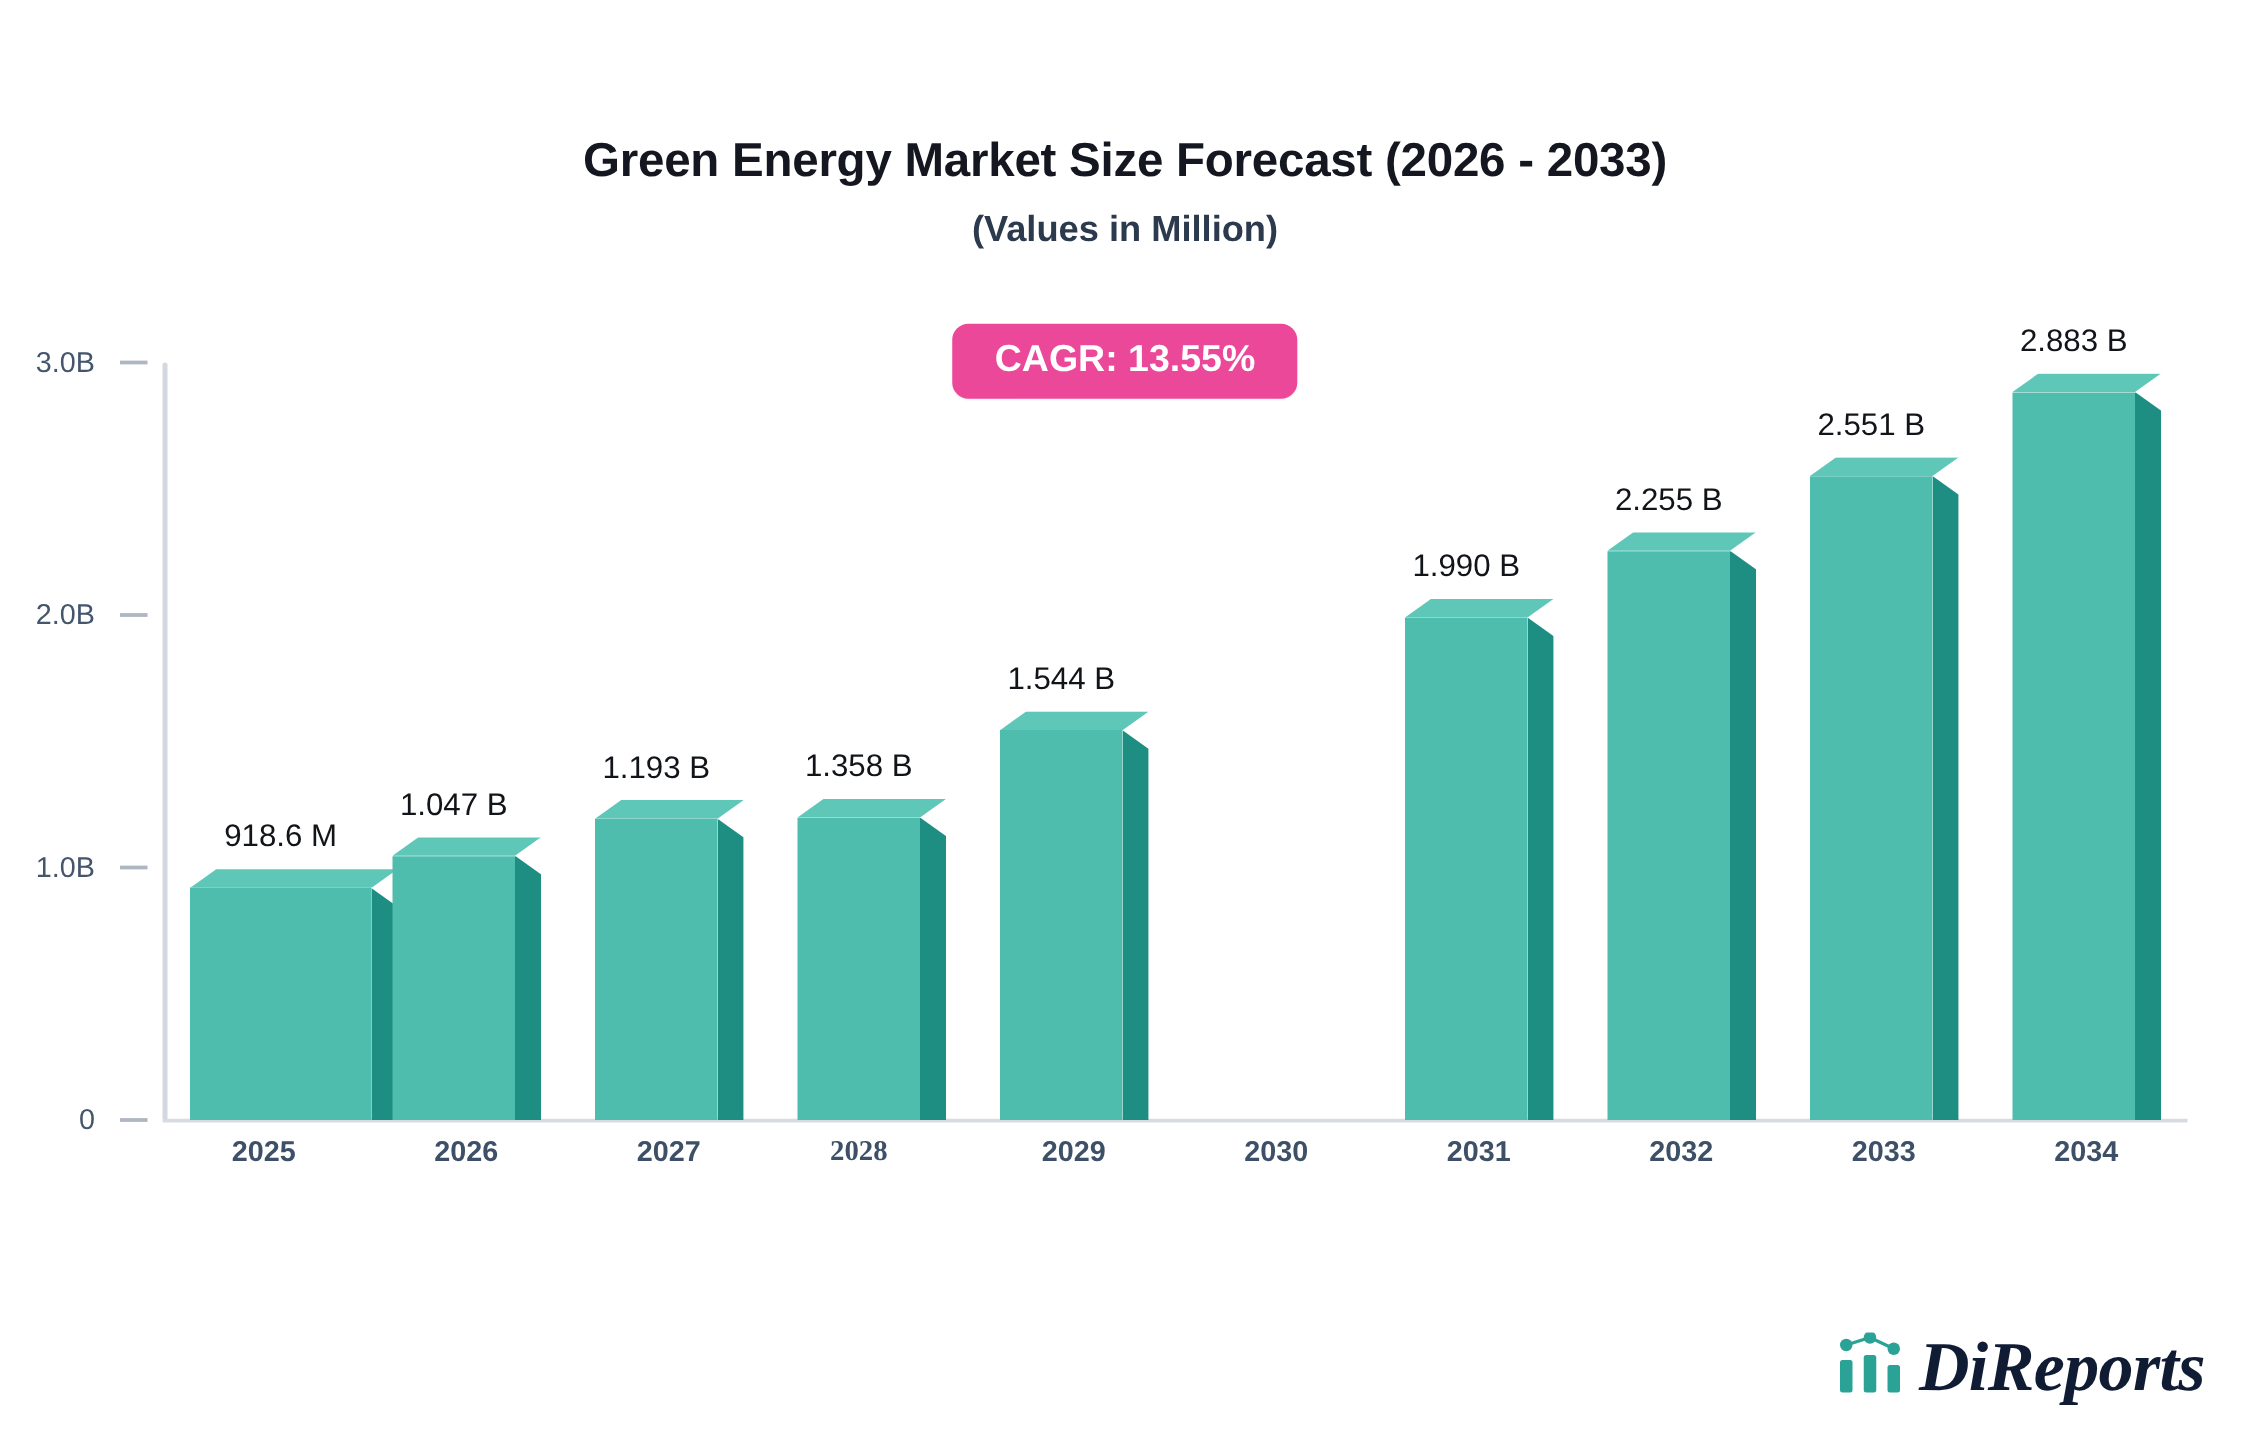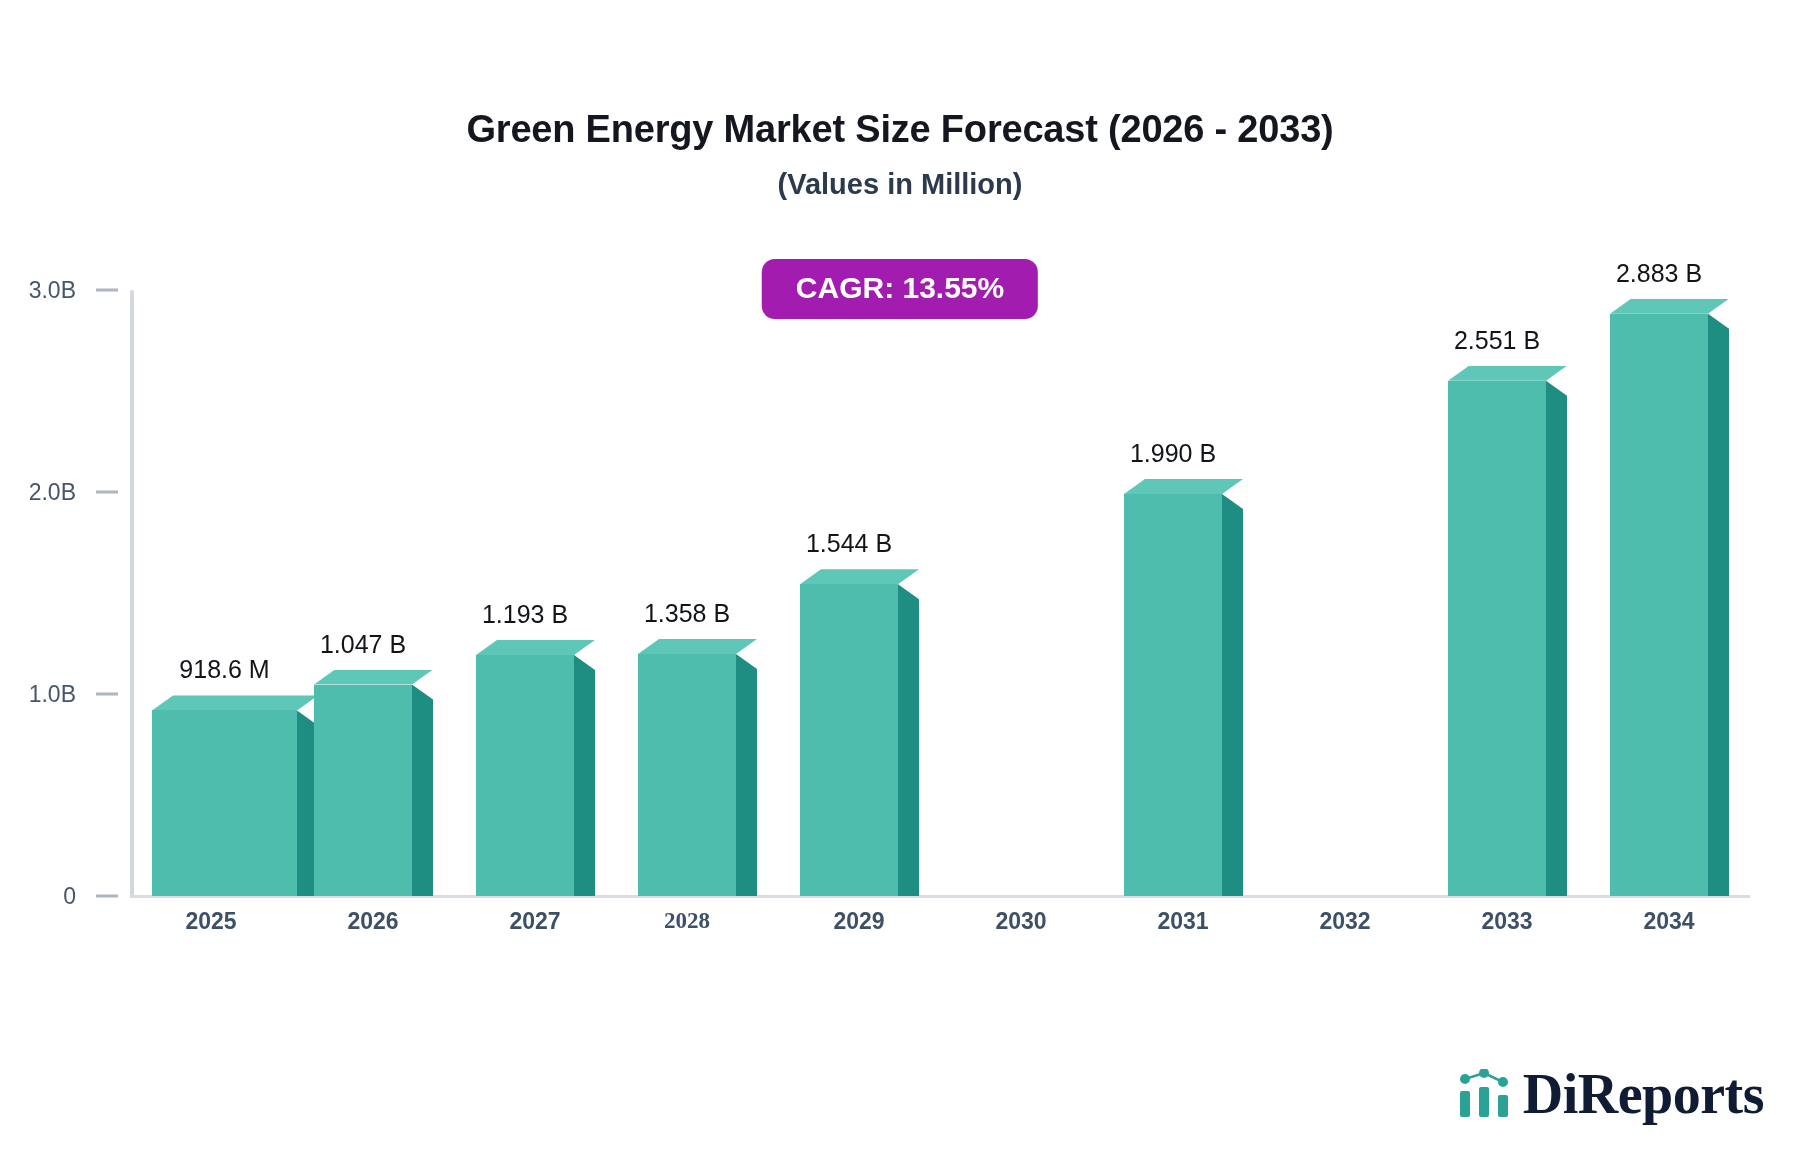--- a/index.html
+++ b/index.html
@@ -42,21 +42,21 @@
     font-weight: 600;
     color: #2b3a4d;
   }
 
   
   .cagr-badge {
     position: absolute;
     left: 50%;
     transform: translateX(-50%);
     top: 259px;
-    background: #a21caf;
+    background: #ec4899;
     color: #ffffff;
     border-radius: 13px;
     padding: 14px 34px 16px 34px;
     font-size: 30px;
     font-weight: 600;
     line-height: 1;
     white-space: nowrap;
     box-shadow: 0 1px 2px rgba(0,0,0,0.06);
   }
 
@@ -170,22 +170,23 @@
     color: #3d5068;
     white-space: nowrap;
   }
 
   
   .logo {
     position: absolute;
     right: 36px;
     bottom: 34px;
     display: flex;
-    align-items: center;
+    align-items: flex-start;
     gap: 10px;
+    font-style: italic;
   }
   .logo-mark { display: block; }
   .logo-text {
     font-family: "Liberation Serif", serif;
     font-size: 56px;
     font-weight: 700;
     color: #101c34;
     line-height: 1;
     letter-spacing: -0.5px;
   }
@@ -255,20 +256,28 @@
           <div class="bar-label">1.544 B</div>
         </div>
         <div class="bar-group" style="left: 994px; width: 98px; height: 401.98px;">
           <div class="bar-3d">
             <div class="bar-side"></div>
             <div class="bar-top"></div>
             <div class="bar-face"></div>
           </div>
           <div class="bar-label">1.990 B</div>
         </div>
+        <div class="bar-group" style="left: 1156px; width: 98px; height: 455.51px;">
+          <div class="bar-3d">
+            <div class="bar-side"></div>
+            <div class="bar-top"></div>
+            <div class="bar-face"></div>
+          </div>
+          <div class="bar-label">2.255 B</div>
+        </div>
         <div class="bar-group" style="left: 1318px; width: 98px; height: 515.302px;">
           <div class="bar-3d">
             <div class="bar-side"></div>
             <div class="bar-top"></div>
             <div class="bar-face"></div>
           </div>
           <div class="bar-label">2.551 B</div>
         </div>
         <div class="bar-group" style="left: 1480px; width: 98px; height: 582.366px;">
           <div class="bar-3d">

